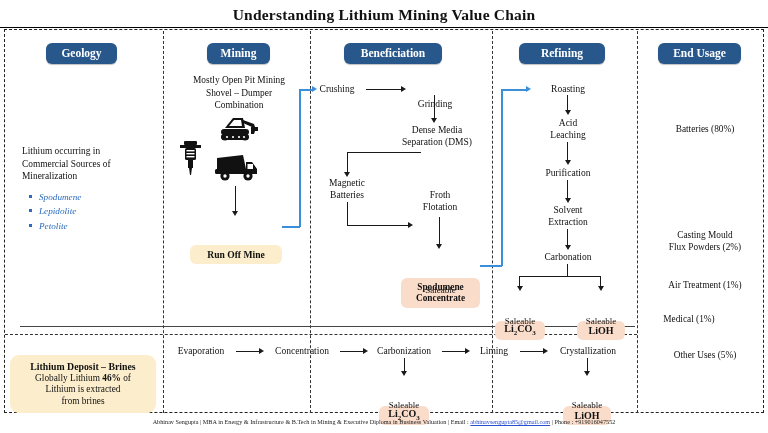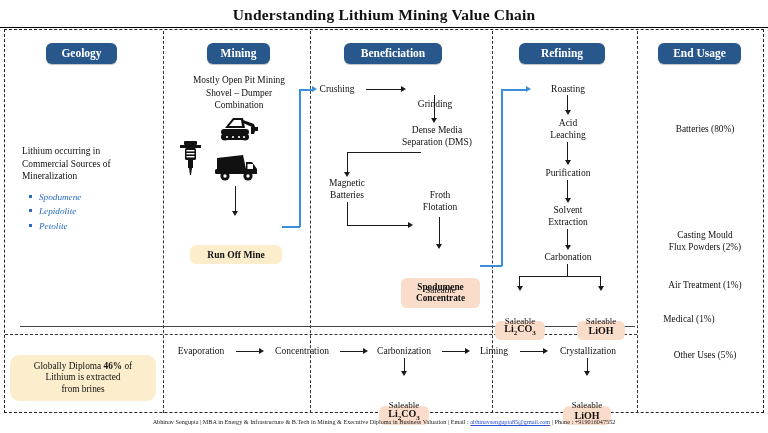--- a/index.html
+++ b/index.html
@@ -350,22 +350,23 @@
     <div>Air Treatment (1%)</div>
   </div>
   <div class="usage" style="left:625px; top:314px;">
     <div>Medical (1%)</div>
   </div>
   <div class="usage" style="left:641px; top:350px;">
     <div>Other Uses (5%)</div>
   </div>
 
   <div class="cream" style="left:10px; top:355px; width:146px; font-size:9.3px;">
+    <div style="font-weight:bold;font-size:9.8px;">Lithium Deposit – Brines</div>
     <div>
-      <span>Globally Diploma </span><b>46%</b><span> of</span>
+      <span>Globally Lithium </span><b>46%</b><span> of</span>
     </div>
     <div>Lithium is extracted</div>
     <div>from brines</div>
   </div>
 
   <div class="node" style="left:168px; top:346px; width:66px;">Evaporation</div>
   <div class="ar ar-h" style="left:236px; top:351px; width:25px;"></div>
   <div class="head head-r" style="left:259px; top:348px;"></div>
 
   <div class="node" style="left:266px; top:346px; width:72px;">Concentration</div>

